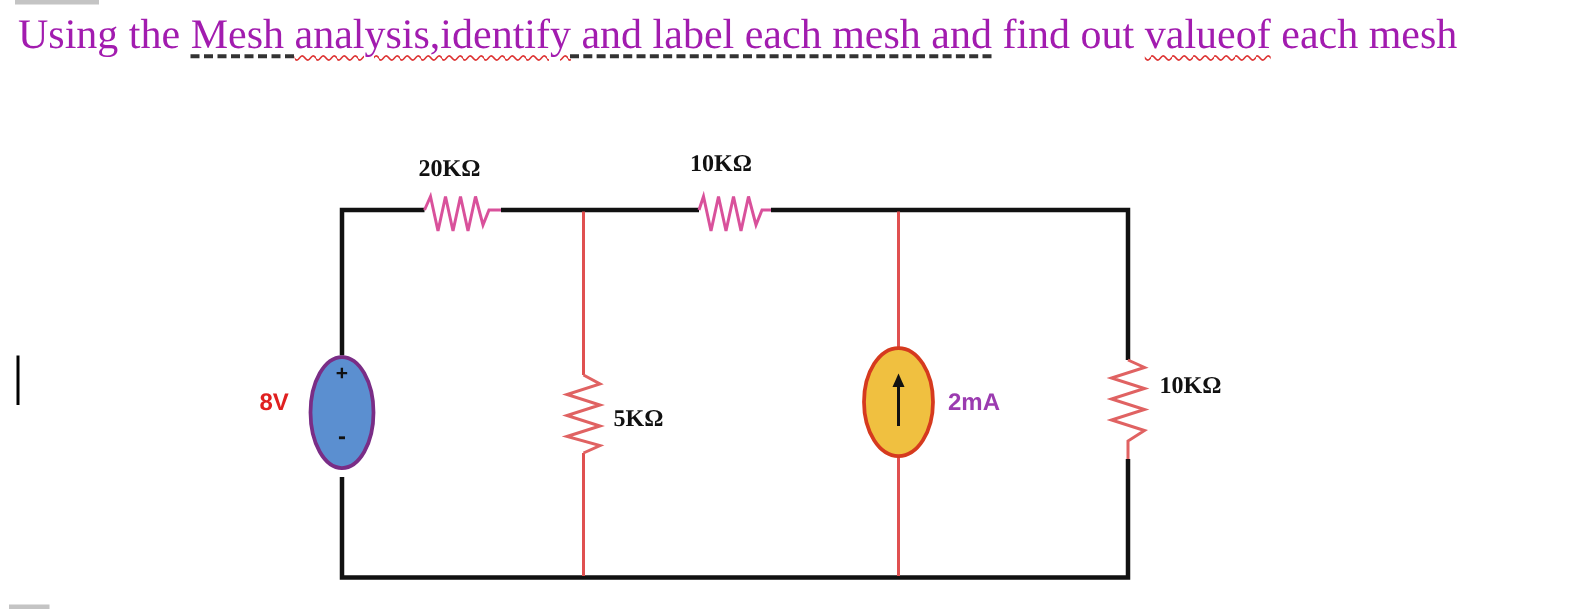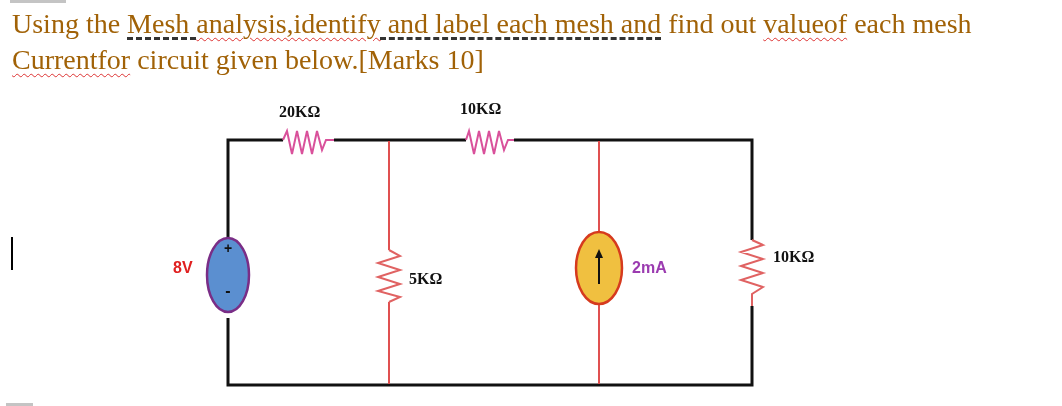--- a/index.html
+++ b/index.html
@@ -2,40 +2,37 @@
 <html><head>
   <meta charset="utf-8">
   <style>
     html, body { margin: 0; padding: 0; background: #ffffff; }
     body { width: 1062px; height: 406px; position: relative; overflow: hidden; }
     .top-marker { position: absolute; left: 10px; top: 0; width: 56px; height: 3px; background: #c4c4c4; }
     .bottom-marker { position: absolute; left: 6px; top: 403px; width: 27px; height: 3px; background: #c4c4c4; }
     .cursor-line { position: absolute; left: 11px; top: 237px; width: 2px; height: 33px; background: #000; }
     .question {
       position: absolute; left: 12px; top: 6px; width: 1050px;
-      font-family: "Liberation Serif", serif; font-size: 28px; line-height: 36px; color: #a16207;
+      font-family: "Liberation Serif", serif; font-size: 28px; line-height: 36px; color: #a21caf;
     }
     .q-line { white-space: nowrap; display: block; }
     .dash-u { text-decoration: underline dashed #333; text-underline-offset: 4px; }
     .spell-u { text-decoration: underline wavy #d33; text-decoration-thickness: 1px; text-underline-offset: 4px; }
     .circuit { position: absolute; left: 0; top: 0; }
     .lbl-serif { font-family: "Liberation Serif", serif; font-weight: bold; font-size: 16px; fill: #111; }
     .lbl-sans { font-family: "Liberation Sans", sans-serif; font-weight: bold; font-size: 16px; }
   </style>
 </head>
 <body>
 
 <div class="top-marker"></div>
 
 <div class="question">
   <span class="q-line">
     <span>Using the </span><span class="dash-u">Mesh </span><span class="dash-u spell-u">analysis,identify</span><span class="dash-u"> and label each mesh and</span><span> find out </span><span class="spell-u">valueof</span><span> each mesh</span>
-  </span>
-  <span class="q-line">
-    <span class="spell-u">Currentfor</span><span> circuit given below.[Marks 10]</span>
   </span>
 </div>
 
 <div class="cursor-line"></div>
 
 <svg class="circuit" width="1062" height="406" viewBox="0 0 1062 406">
 
   <g stroke="#111" stroke-width="3" fill="none">
     <polyline points="228,237 228,140 283,140"></polyline>
     <polyline points="334,140 466,140"></polyline>

